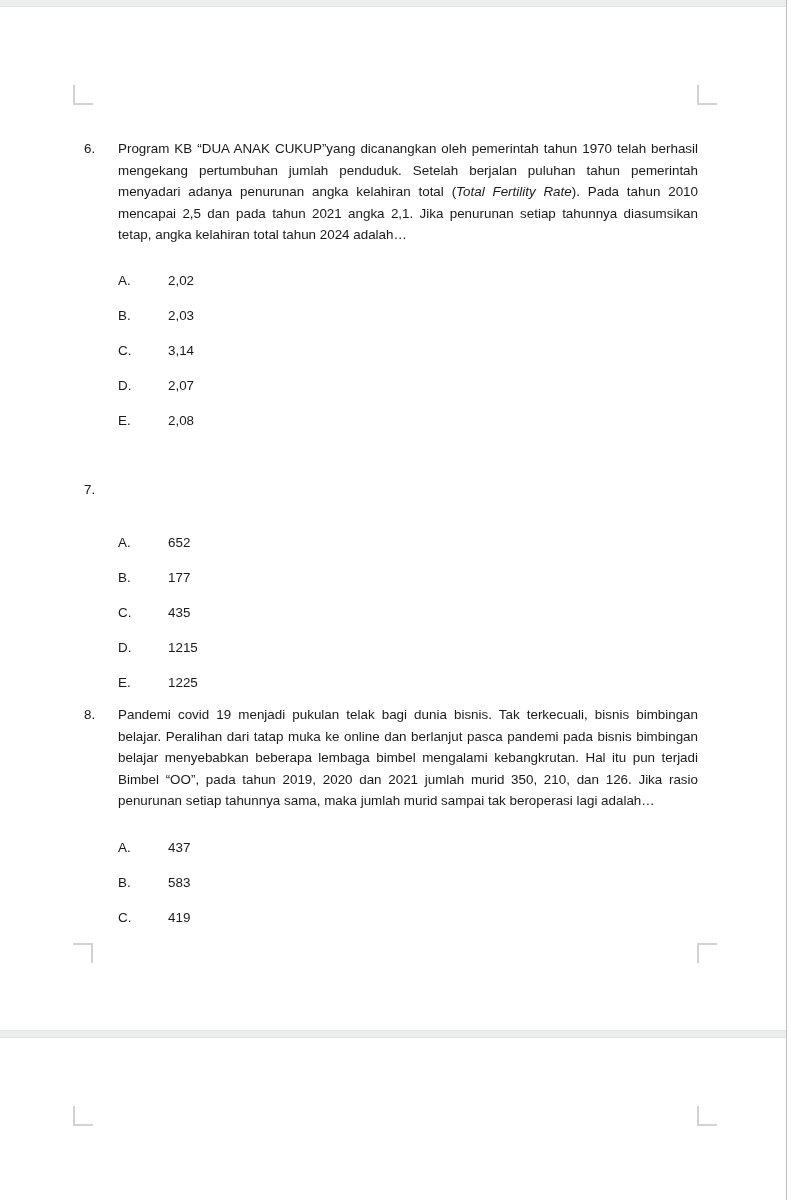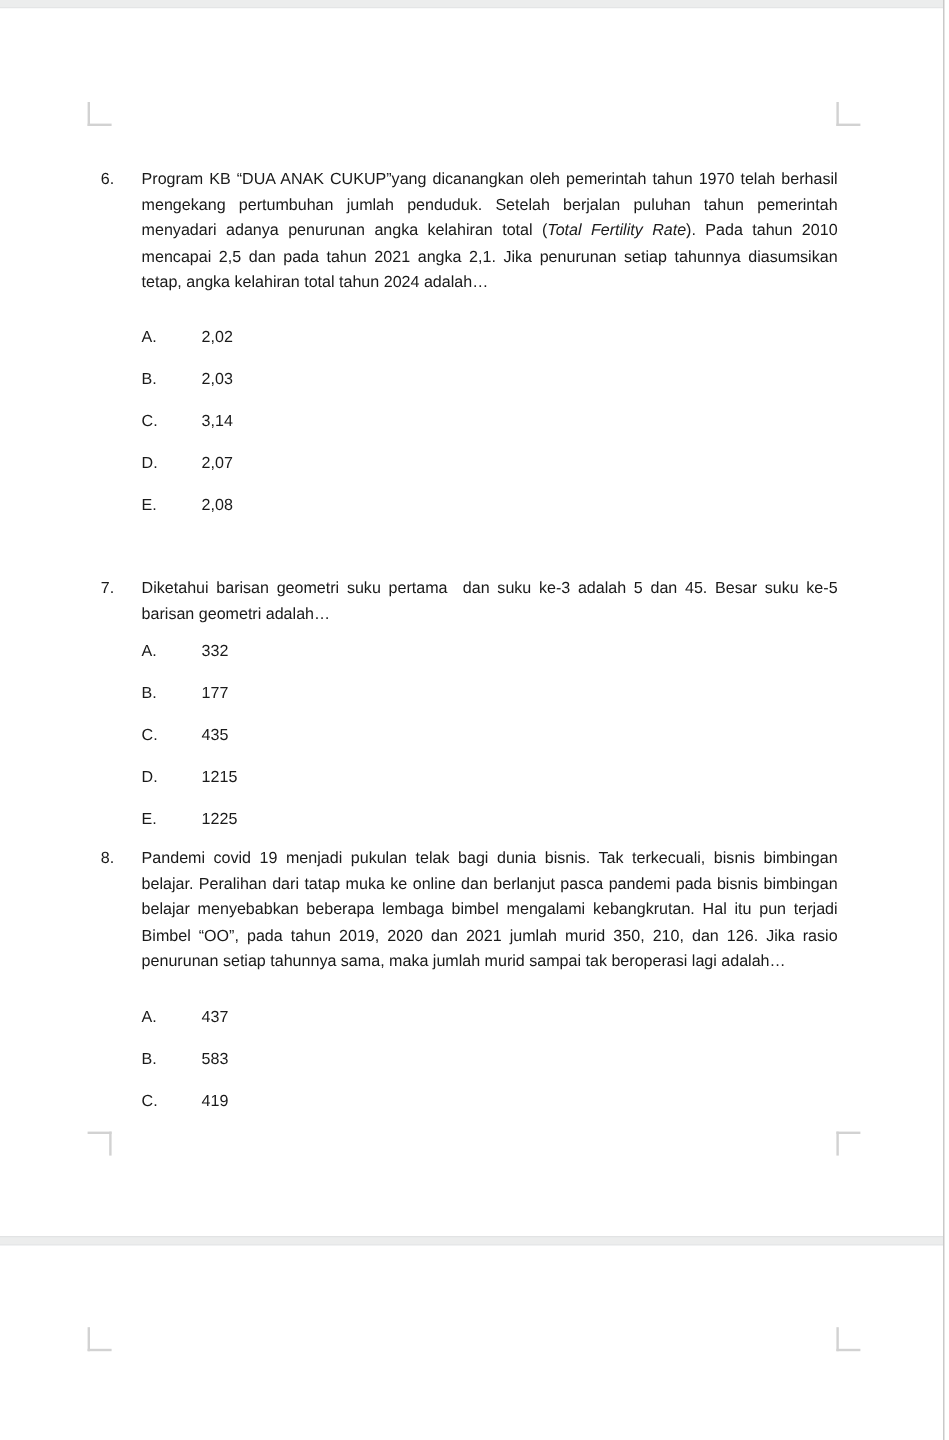--- a/index.html
+++ b/index.html
@@ -161,27 +161,26 @@
       <span class="opt-text">2,07</span>
     </li>
     <li class="option">
       <span class="opt-letter">E.</span>
       <span class="opt-text">2,08</span>
     </li>
   </ul>
 
   <div class="question" id="q7">
     <span class="q-number">7.</span>
-    <p class="q-body">Diketahui barisan geometri suku pertama  dan suku ke-3 adalah 5 dan 45. Besar suku ke-5 barisan geometri adalah…</p>
   </div>
 
   <ul class="options" id="q7-opts">
     <li class="option">
       <span class="opt-letter">A.</span>
-      <span class="opt-text">332</span>
+      <span class="opt-text">652</span>
     </li>
     <li class="option">
       <span class="opt-letter">B.</span>
       <span class="opt-text">177</span>
     </li>
     <li class="option">
       <span class="opt-letter">C.</span>
       <span class="opt-text">435</span>
     </li>
     <li class="option">

